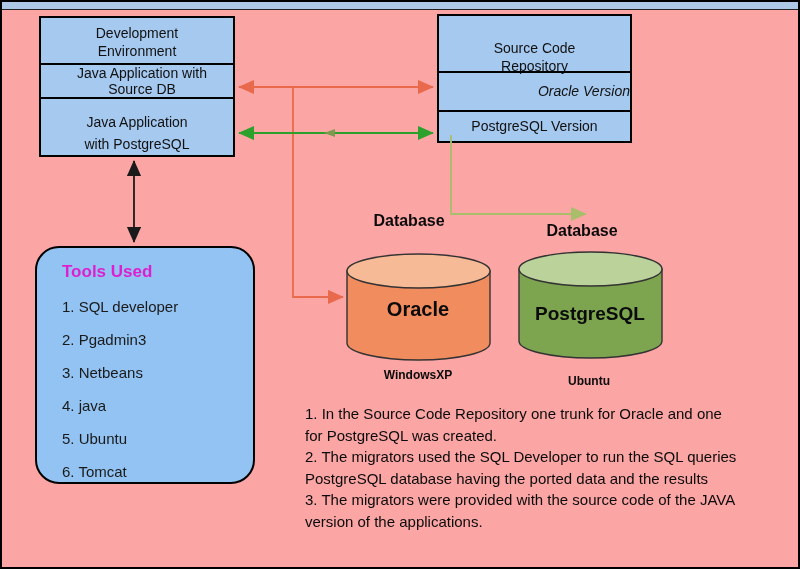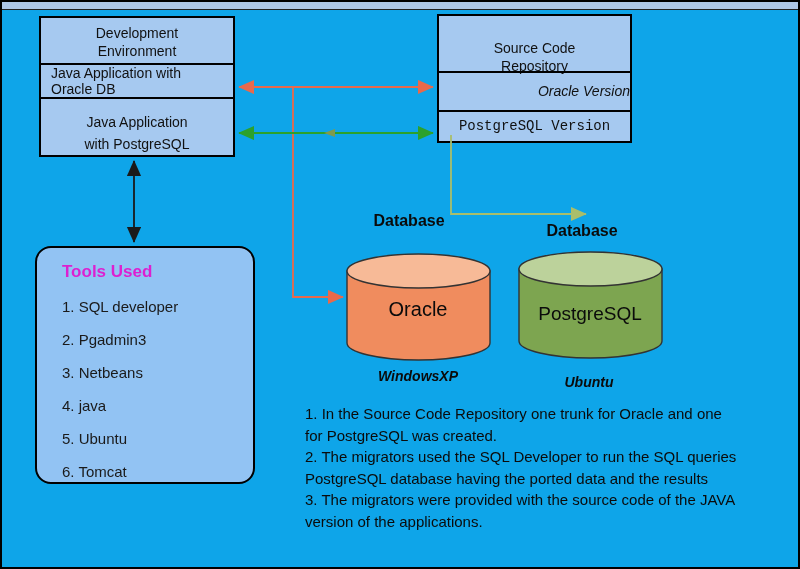--- a/index.html
+++ b/index.html
@@ -5,90 +5,90 @@
   :root{
     --c-frame_strip:#AEC8E8; --c-box_blue:#A6C9F0; --c-tools_blue:#92C3F3;
     --c-magenta:#DD1FD0; --c-oracle_body:#F08C5E; --c-oracle_top:#F7BA97;
     --c-pg_body:#7DA550; --c-pg_top:#BCD29B; --c-arrow_red:#E8694B;
     --c-arrow_green:#2CA12C; --c-arrow_olive:#A9BE6B; --c-arrow_olive_dark:#7F9A4E;
     --c-arrow_black:#1a1a1a; --c-stroke_dark:#333333;
   }
   html,body{margin:0;padding:0;background:#fff;}
   .canvas{
     position:relative; width:800px; height:569px; box-sizing:border-box;
-    border:2px solid #000; background:#0ea5e9; overflow:hidden;
+    border:2px solid #000; background:#fca5a5; overflow:hidden;
     font-family:"Liberation Sans", sans-serif; color:#111;
   }
   .top-strip{
     position:absolute; left:0; top:0; width:100%; height:7px;
     background:var(--c-frame_strip); border-bottom:1px solid #222;
   }
   .box{
     position:absolute; box-sizing:border-box; border:2px solid #000;
     background:var(--c-box_blue); display:flex; flex-direction:column;
     font-size:14px; line-height:17px;
   }
   .dev-box{left:37px; top:14px; width:196px; height:141px;}
   .repo-box{left:435px; top:12px; width:195px; height:129px;}
   .sec{box-sizing:border-box;}
   .sec + .sec{border-top:2px solid #000;}
   .dev-s1{height:48px; text-align:center; padding-top:6px; line-height:18px;}
-  .dev-s2{height:36px; padding:0 0 0 10px; line-height:16px;}
+  .dev-s2{height:36px; padding:0 0 0 10px; line-height:16px;text-align:center;}
   .dev-s3{flex:1; text-align:center; padding-top:12px; line-height:22px;}
   .repo-s1{height:55px; text-align:center; padding-top:23px; line-height:18px;}
   .repo-s2{height:39px; display:flex; align-items:center; justify-content:flex-end;font-style:italic;}
-  .repo-s3{flex:1; display:flex; align-items:center; justify-content:center;font-family:Liberation Mono, monospace;}
+  .repo-s3{flex:1; display:flex; align-items:center; justify-content:center;}
   .tools-box{
     position:absolute; left:33px; top:244px; width:220px; height:238px;
-    box-sizing:border-box; border:2px solid #000; border-radius:16px;
+    box-sizing:border-box; border:2px solid #000; border-radius:24px;
     background:var(--c-tools_blue); padding:14px 10px 16px 25px;
   }
   .tools-title{font-size:17px; font-weight:bold; color:var(--c-magenta); margin-bottom:15px;}
   .tools-item{font-size:15px; color:#1a1a1a; margin-bottom:14px; line-height:19px;}
   .overlay{position:absolute; left:0; top:0; width:800px; height:569px; z-index:10; pointer-events:none;}
   .s-red{stroke:var(--c-arrow_red); stroke-width:1.8; fill:none;}
   .s-green{stroke:var(--c-arrow_green); stroke-width:1.8; fill:none;}
   .s-olive{stroke:var(--c-arrow_olive); stroke-width:1.8; fill:none;}
   .s-black{stroke:var(--c-arrow_black); stroke-width:1.8; fill:none;}
   .f-red{fill:var(--c-arrow_red);}
   .f-green{fill:var(--c-arrow_green);}
   .f-olive{fill:var(--c-arrow_olive);}
   .f-olive-dark{fill:var(--c-arrow_olive_dark);}
   .f-black{fill:var(--c-arrow_black);}
   .cyl{position:absolute;}
   .ora-body{fill:var(--c-oracle_body); stroke:var(--c-stroke_dark); stroke-width:1.4;}
   .ora-top{fill:var(--c-oracle_top); stroke:var(--c-stroke_dark); stroke-width:1.4;}
   .pg-body{fill:var(--c-pg_body); stroke:var(--c-stroke_dark); stroke-width:1.4;}
   .pg-top{fill:var(--c-pg_top); stroke:var(--c-stroke_dark); stroke-width:1.4;}
-  .lbl{position:absolute; text-align:center; color:#0b0b0b;}
+  .lbl{position:absolute; text-align:center; color:#0b0b0b;font-weight:bold;}
   .lbl-db{font-size:16px; font-weight:bold; width:150px;}
   .lbl-cyl-ora{left:341px; top:296px; width:150px; font-size:20px;}
   .lbl-cyl-pg{left:513px; top:301px; width:150px; font-size:19px;}
-  .lbl-os{font-size:14px; font-weight:600; width:160px;font-style:italic;}
+  .lbl-os{font-size:12px; font-weight:600; width:160px;}
   .notes{
     position:absolute; left:303px; top:401px; width:492px;
     font-size:15px; line-height:21.5px; color:#0b0b0b;
   }
   .notes div{white-space:pre-wrap;}
 </style>
 </head>
 <body>
 
 <div class="canvas">
 
   <div class="top-strip"></div>
 
   <div class="box dev-box">
     <div class="sec dev-s1">
       <div>Development</div>
       <div>Environment</div>
     </div>
     <div class="sec dev-s2">
       <div>Java Application with</div>
-      <div>Oracle DB</div>
+      <div>Source DB</div>
     </div>
     <div class="sec dev-s3">
       <div>Java Application</div>
       <div>with PostgreSQL</div>
     </div>
   </div>
 
   <div class="box repo-box">
     <div class="sec repo-s1">
       <div>Source Code</div>

